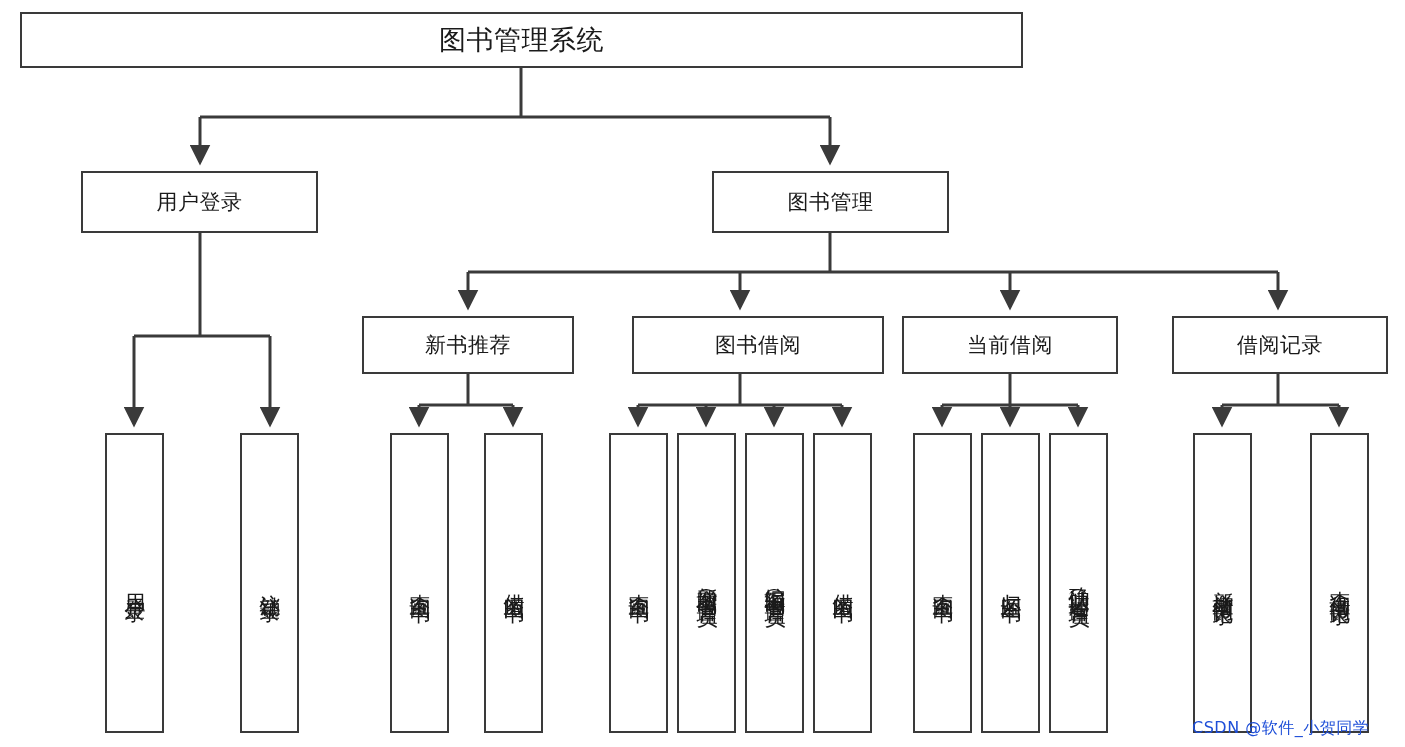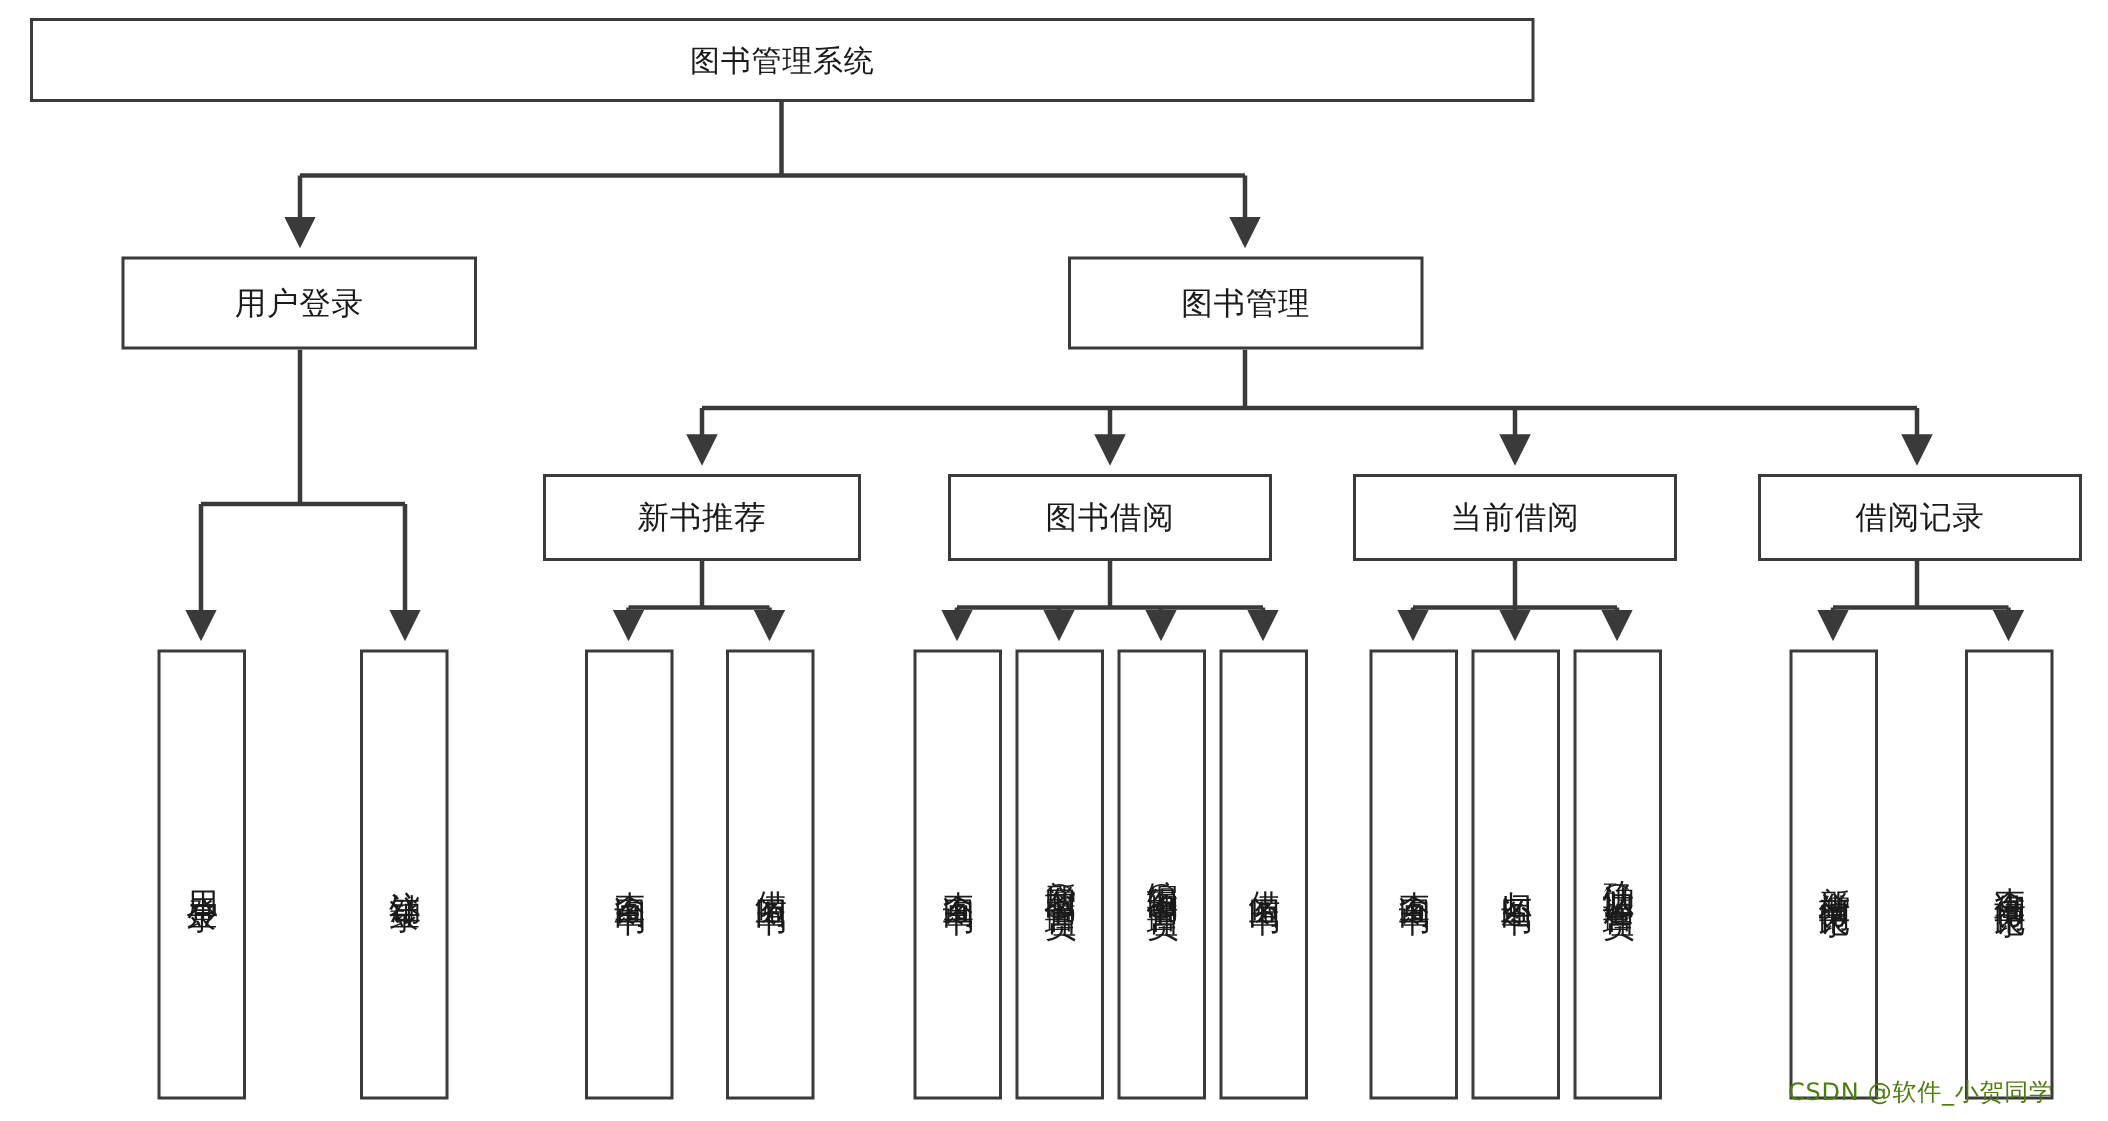--- a/index.html
+++ b/index.html
@@ -42,21 +42,21 @@
   .node-v {
     font-size: 21px;
     writing-mode: vertical-rl;
     text-orientation: upright;
     letter-spacing: 3px;
     line-height: 1;
     white-space: nowrap;
     padding: 2px 0;
   }
   #title-node {
-    font-size: 20px;
+    font-size: 27px;
   }
   #watermark {
     position: absolute;
     font-size: 16px;
     color: #b9b9b9;
     white-space: nowrap;
     letter-spacing: 0.5px;
   }
 </style>
 </head>
@@ -116,32 +116,32 @@
       <path d="M 1339 405 L 1339 424" marker-end="url(#arrow)"></path>
     </g>
   </svg>
 
   <div class="node node-h" id="title-node" style="left: 20px; top: 12px; width: 1003px; height: 56px; border-color: rgb(58, 58, 58); background: rgb(255, 255, 255); color: rgb(26, 26, 26);">图书管理系统</div>
 
   <div class="node node-h" style="left: 81px; top: 171px; width: 237px; height: 62px; border-color: rgb(58, 58, 58); background: rgb(255, 255, 255); color: rgb(26, 26, 26);">用户登录</div>
   <div class="node node-h" style="left: 712px; top: 171px; width: 237px; height: 62px; border-color: rgb(58, 58, 58); background: rgb(255, 255, 255); color: rgb(26, 26, 26);">图书管理</div>
 
   <div class="node node-h" style="left: 362px; top: 316px; width: 212px; height: 58px; border-color: rgb(58, 58, 58); background: rgb(255, 255, 255); color: rgb(26, 26, 26);">新书推荐</div>
-  <div class="node node-h" style="left: 632px; top: 316px; width: 216px; height: 58px; border-color: rgb(58, 58, 58); background: rgb(255, 255, 255); color: rgb(26, 26, 26);">图书借阅</div>
+  <div class="node node-h" style="left: 632px; top: 316px; width: 252px; height: 58px; border-color: rgb(58, 58, 58); background: rgb(255, 255, 255); color: rgb(26, 26, 26);">图书借阅</div>
   <div class="node node-h" style="left: 1172px; top: 316px; width: 216px; height: 58px; border-color: rgb(58, 58, 58); background: rgb(255, 255, 255); color: rgb(26, 26, 26);">借阅记录</div>
   <div class="node node-h" style="left: 902px; top: 316px; width: 216px; height: 58px; border-color: rgb(58, 58, 58); background: rgb(255, 255, 255); color: rgb(26, 26, 26);">当前借阅</div>
 
   <div class="node node-v" style="left: 105px; top: 433px; width: 59px; height: 300px; border-color: rgb(58, 58, 58); background: rgb(255, 255, 255); color: rgb(26, 26, 26);">用户登录</div>
   <div class="node node-v" style="left: 240px; top: 433px; width: 59px; height: 300px; border-color: rgb(58, 58, 58); background: rgb(255, 255, 255); color: rgb(26, 26, 26);">注销登录</div>
   <div class="node node-v" style="left: 390px; top: 433px; width: 59px; height: 300px; border-color: rgb(58, 58, 58); background: rgb(255, 255, 255); color: rgb(26, 26, 26);">查询图书</div>
   <div class="node node-v" style="left: 484px; top: 433px; width: 59px; height: 300px; border-color: rgb(58, 58, 58); background: rgb(255, 255, 255); color: rgb(26, 26, 26);">借阅图书</div>
   <div class="node node-v" style="left: 609px; top: 433px; width: 59px; height: 300px; border-color: rgb(58, 58, 58); background: rgb(255, 255, 255); color: rgb(26, 26, 26);">查询图书</div>
   <div class="node node-v" style="left: 677px; top: 433px; width: 59px; height: 300px; border-color: rgb(58, 58, 58); background: rgb(255, 255, 255); color: rgb(26, 26, 26);">新增图书（管理员）</div>
   <div class="node node-v" style="left: 745px; top: 433px; width: 59px; height: 300px; border-color: rgb(58, 58, 58); background: rgb(255, 255, 255); color: rgb(26, 26, 26);">编辑图书（管理员）</div>
   <div class="node node-v" style="left: 813px; top: 433px; width: 59px; height: 300px; border-color: rgb(58, 58, 58); background: rgb(255, 255, 255); color: rgb(26, 26, 26);">借阅图书</div>
   <div class="node node-v" style="left: 913px; top: 433px; width: 59px; height: 300px; border-color: rgb(58, 58, 58); background: rgb(255, 255, 255); color: rgb(26, 26, 26);">查询图书</div>
   <div class="node node-v" style="left: 981px; top: 433px; width: 59px; height: 300px; border-color: rgb(58, 58, 58); background: rgb(255, 255, 255); color: rgb(26, 26, 26);">归还图书</div>
   <div class="node node-v" style="left: 1049px; top: 433px; width: 59px; height: 300px; border-color: rgb(58, 58, 58); background: rgb(255, 255, 255); color: rgb(26, 26, 26);">确认归还（管理员）</div>
   <div class="node node-v" style="left: 1193px; top: 433px; width: 59px; height: 300px; border-color: rgb(58, 58, 58); background: rgb(255, 255, 255); color: rgb(26, 26, 26);">新增借阅记录</div>
   <div class="node node-v" style="left: 1310px; top: 433px; width: 59px; height: 300px; border-color: rgb(58, 58, 58); background: rgb(255, 255, 255); color: rgb(26, 26, 26);">查询借阅记录</div>
 
-  <div id="watermark" style="left: 1192px; top: 718px; color: #4d7c0f;">CSDN @软件_小贺同学</div>
+  <div id="watermark" style="left: 1192px; top: 718px; color: #1d4ed8;">CSDN @软件_小贺同学</div>
 </div>
 
 </body></html>

